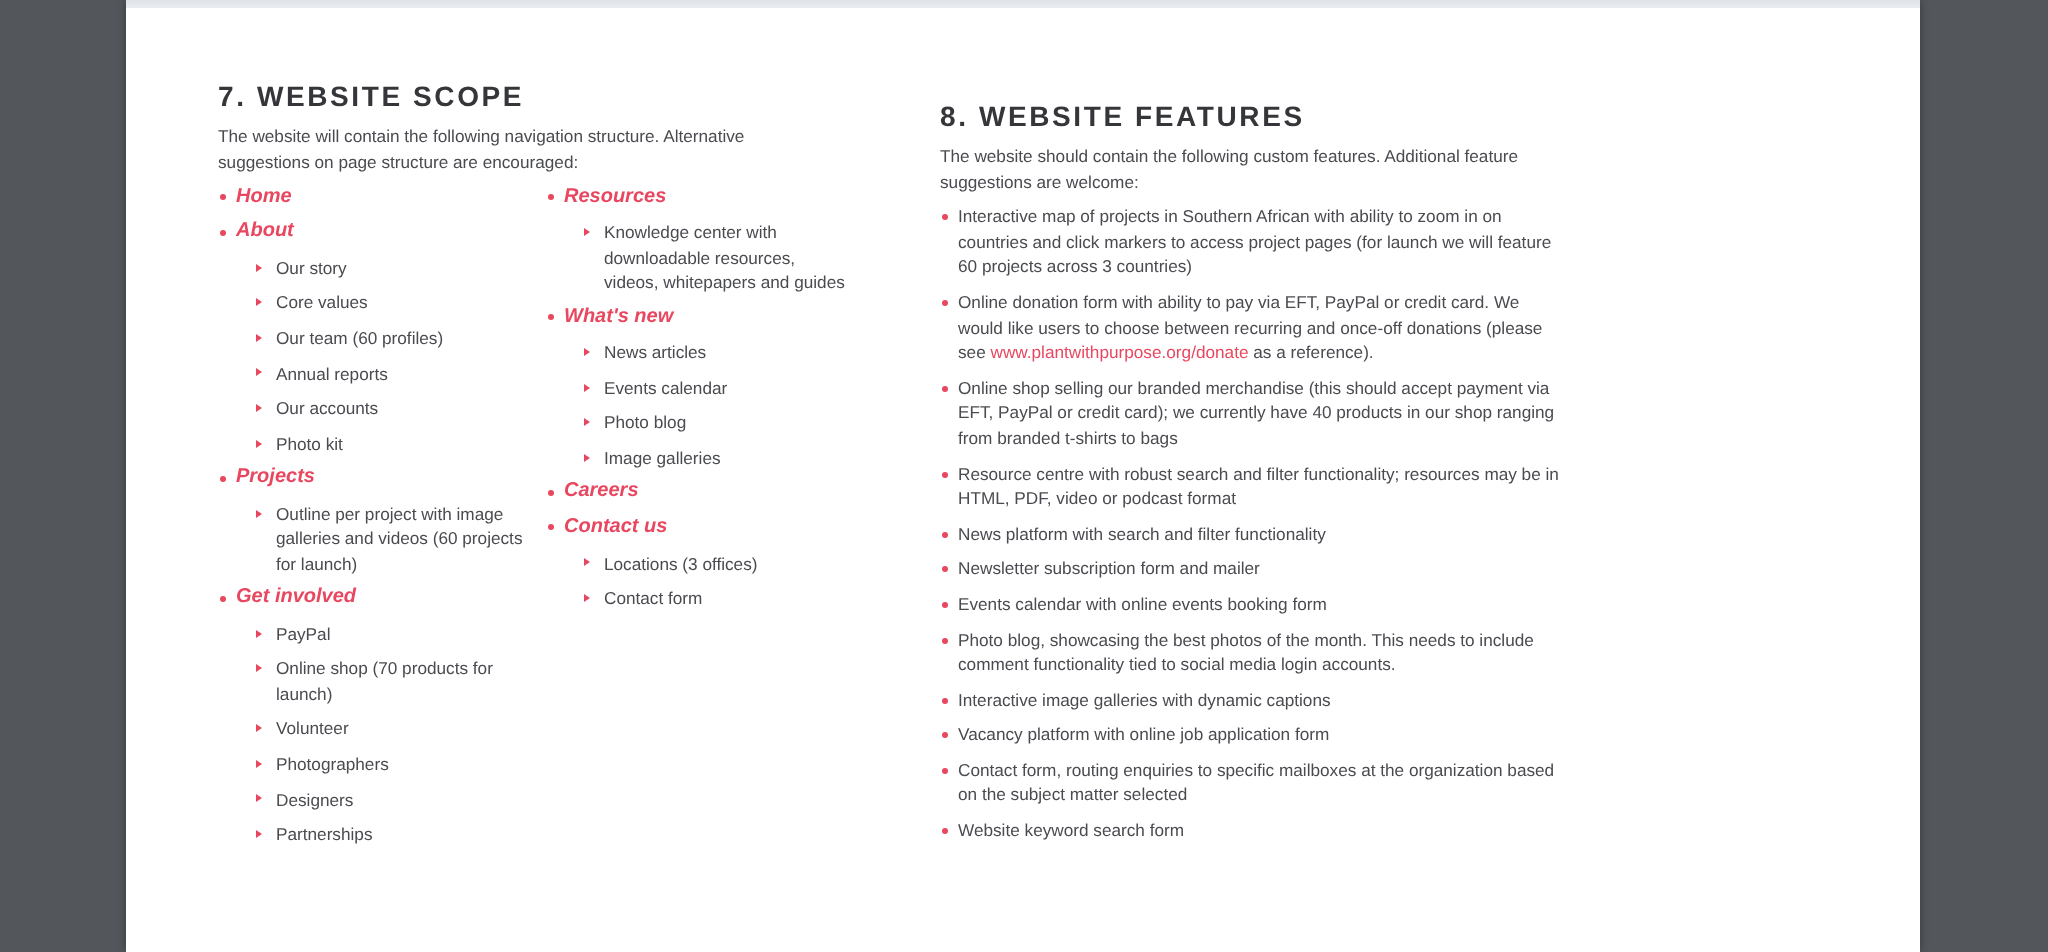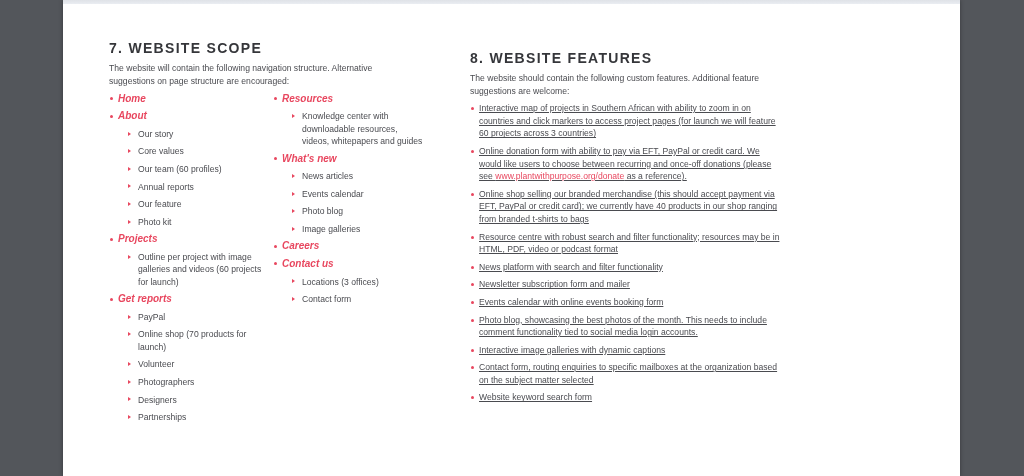--- a/index.html
+++ b/index.html
@@ -36,21 +36,21 @@
     line-height: 12px; padding: 2.5px 0 3px 0; font-style: italic;
   }
   .dot { position: absolute; left: 1px; top: 7px; width: 3px; height: 3px; border-radius: 50%; background: #e8475f; }
   .sub { padding-left: 10px; }
   .sub li { position: relative; padding-left: 10px; font-size: 8.6px; color: #4a4b50; line-height: 12.4px; padding-top: 2.6px; padding-bottom: 2.6px; }
   .tri {
     position: absolute; left: 0; top: 6.5px; width: 0; height: 0;
     border-top: 2px solid transparent; border-bottom: 2px solid transparent;
     border-left: 3.5px solid #e8475f;
   }
-  .feat li { position: relative; padding-left: 9px; font-size: 8.6px; color: #4a4b50; line-height: 12.6px; margin-bottom: 5px; text-decoration: underline; }
+  .feat li { position: relative; padding-left: 9px; font-size: 8.6px; color: #4a4b50; line-height: 12.6px; margin-bottom: 5px; }
   .feat li .dot { left: 1px; top: 5px; }
   .feat { margin-top: 5px; }
   .link { color: #e8475f; }
 </style>
 </head>
 <body>
 
 <div class="page">
   <div class="col-left">
     <h2>7. WEBSITE SCOPE</h2>
@@ -62,34 +62,34 @@
             <span class="lbl">Home</span>
           </li>
           <li class="top-item">
             <span class="dot"></span>
             <span class="lbl">About</span>
             <ul class="sub">
               <li><span class="tri"></span><span>Our story</span></li>
               <li><span class="tri"></span><span>Core values</span></li>
               <li><span class="tri"></span><span>Our team (60 profiles)</span></li>
               <li><span class="tri"></span><span>Annual reports</span></li>
-              <li><span class="tri"></span><span>Our feature</span></li>
+              <li><span class="tri"></span><span>Our accounts</span></li>
               <li><span class="tri"></span><span>Photo kit</span></li>
             </ul>
           </li>
           <li class="top-item">
             <span class="dot"></span>
             <span class="lbl">Projects</span>
             <ul class="sub">
               <li><span class="tri"></span><span>Outline per project with image galleries and videos (60 projects for launch)</span></li>
             </ul>
           </li>
           <li class="top-item">
             <span class="dot"></span>
-            <span class="lbl">Get reports</span>
+            <span class="lbl">Get involved</span>
             <ul class="sub">
               <li><span class="tri"></span><span>PayPal</span></li>
               <li><span class="tri"></span><span>Online shop (70 products for launch)</span></li>
               <li><span class="tri"></span><span>Volunteer</span></li>
               <li><span class="tri"></span><span>Photographers</span></li>
               <li><span class="tri"></span><span>Designers</span></li>
               <li><span class="tri"></span><span>Partnerships</span></li>
             </ul>
           </li>
         </ul>
@@ -133,17 +133,18 @@
     <ul class="feat" id="featList">
         <li><span class="dot"></span><span>Interactive map of projects in Southern African with ability to zoom in on countries and click markers to access project pages (for launch we will feature 60 projects across 3 countries)</span></li>
         <li><span class="dot"></span><span>Online donation form with ability to pay via EFT, PayPal or credit card. We would like users to choose between recurring and once-off donations (please see </span><span class="link">www.plantwithpurpose.org/donate</span><span> as a reference).</span></li>
         <li><span class="dot"></span><span>Online shop selling our branded merchandise (this should accept payment via EFT, PayPal or credit card); we currently have 40 products in our shop ranging from branded t-shirts to bags</span></li>
         <li><span class="dot"></span><span>Resource centre with robust search and filter functionality; resources may be in HTML, PDF, video or podcast format</span></li>
         <li><span class="dot"></span><span>News platform with search and filter functionality</span></li>
         <li><span class="dot"></span><span>Newsletter subscription form and mailer</span></li>
         <li><span class="dot"></span><span>Events calendar with online events booking form</span></li>
         <li><span class="dot"></span><span>Photo blog, showcasing the best photos of the month. This needs to include comment functionality tied to social media login accounts.</span></li>
         <li><span class="dot"></span><span>Interactive image galleries with dynamic captions</span></li>
+        <li><span class="dot"></span><span>Vacancy platform with online job application form</span></li>
         <li><span class="dot"></span><span>Contact form, routing enquiries to specific mailboxes at the organization based on the subject matter selected</span></li>
         <li><span class="dot"></span><span>Website keyword search form</span></li>
       </ul>
   </div>
 </div>
 
 </body></html>

